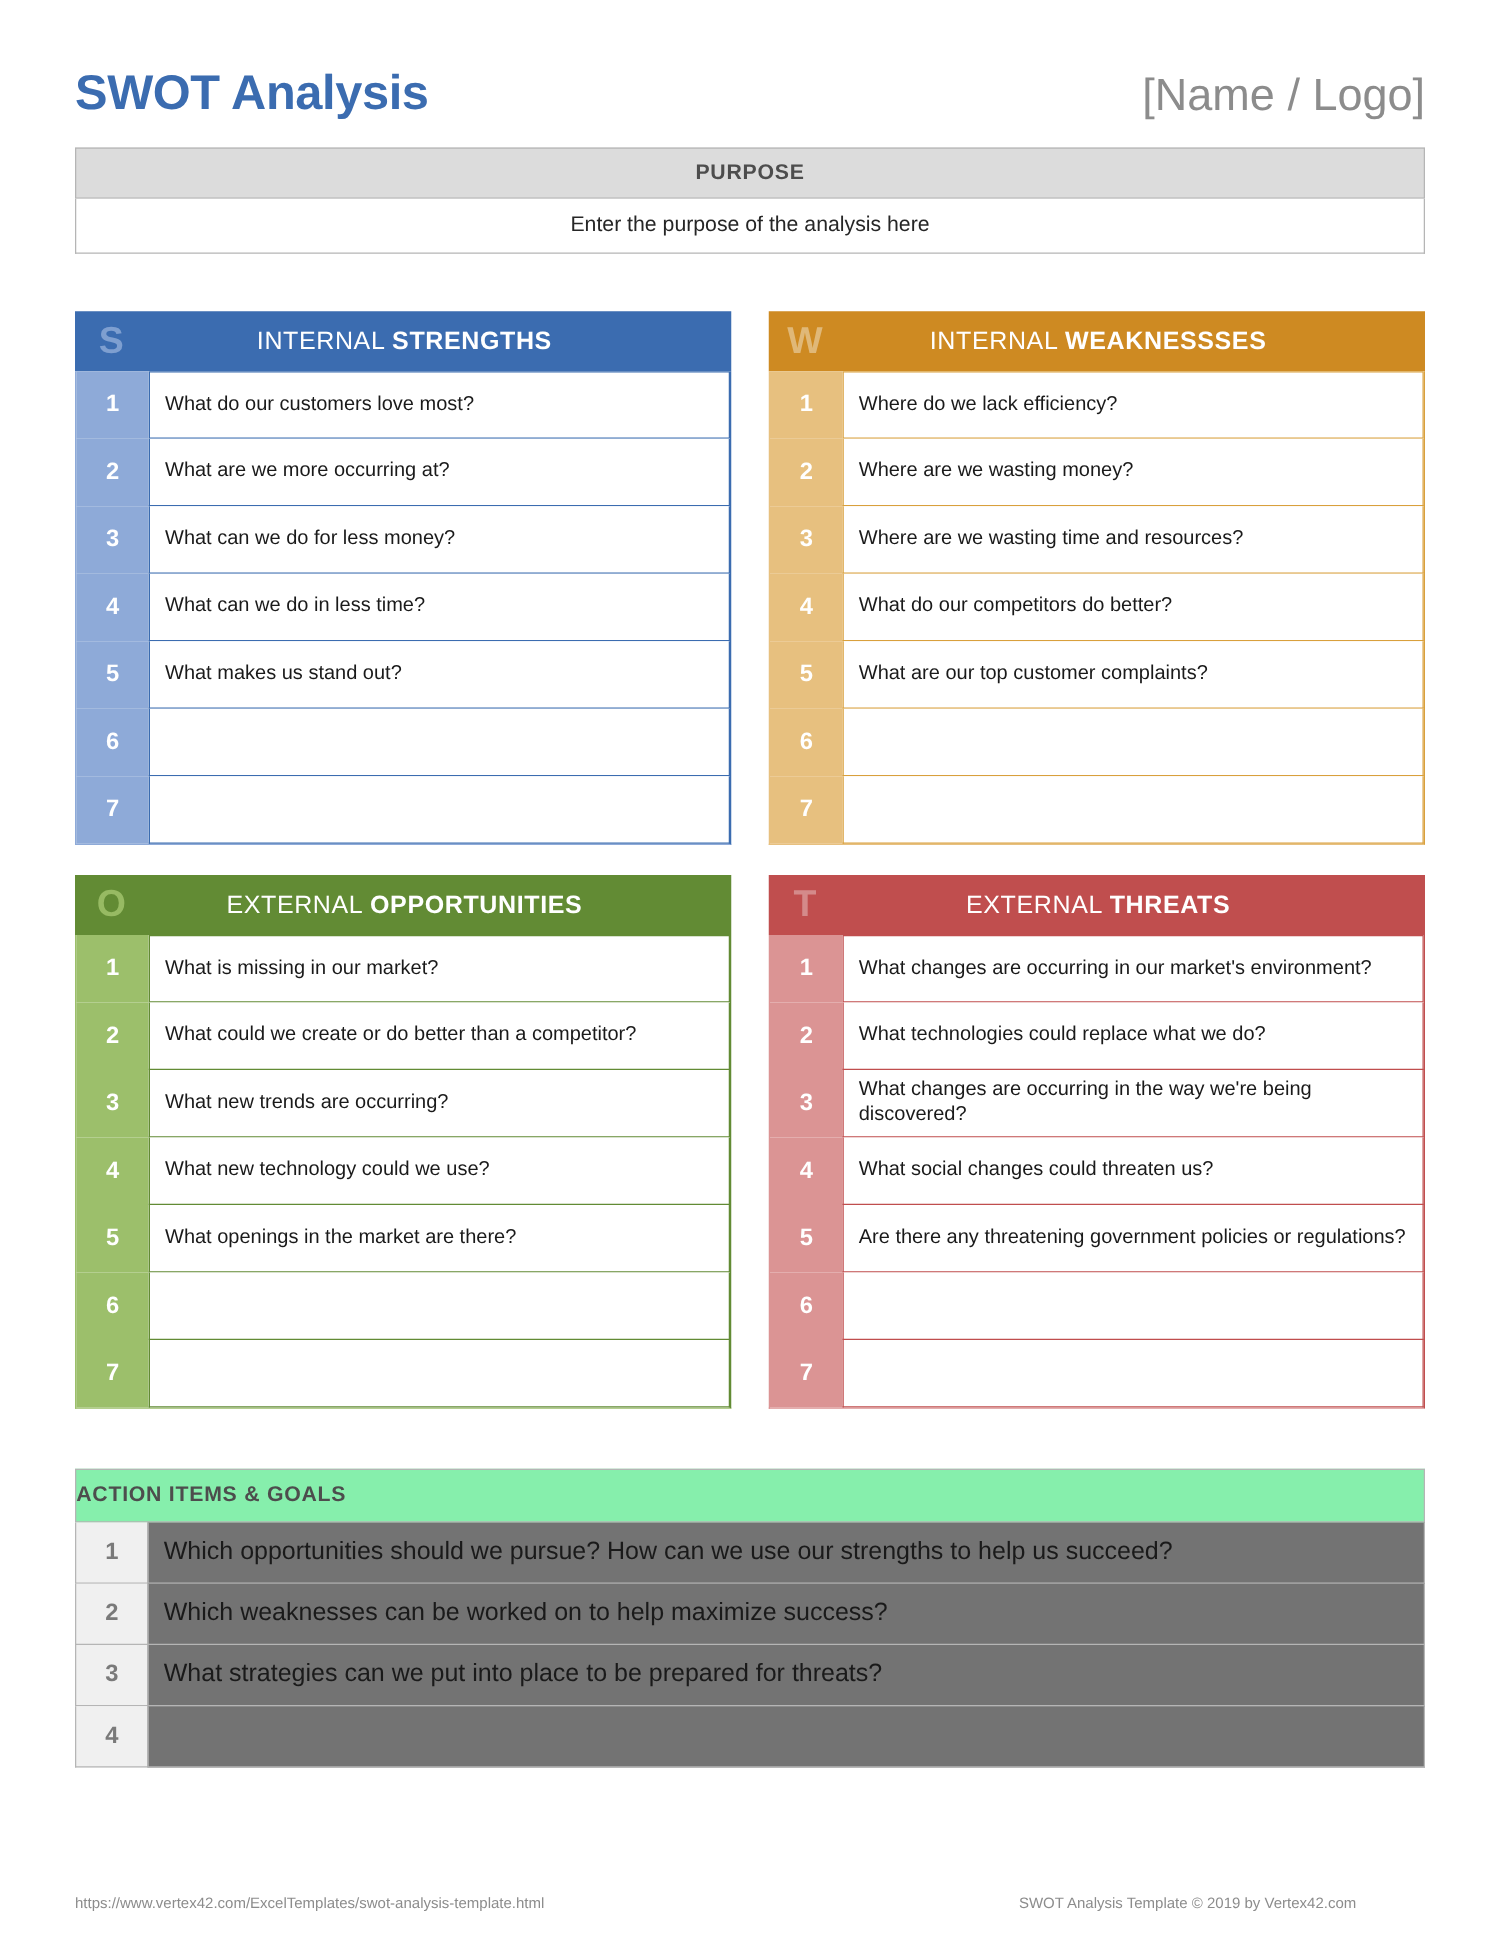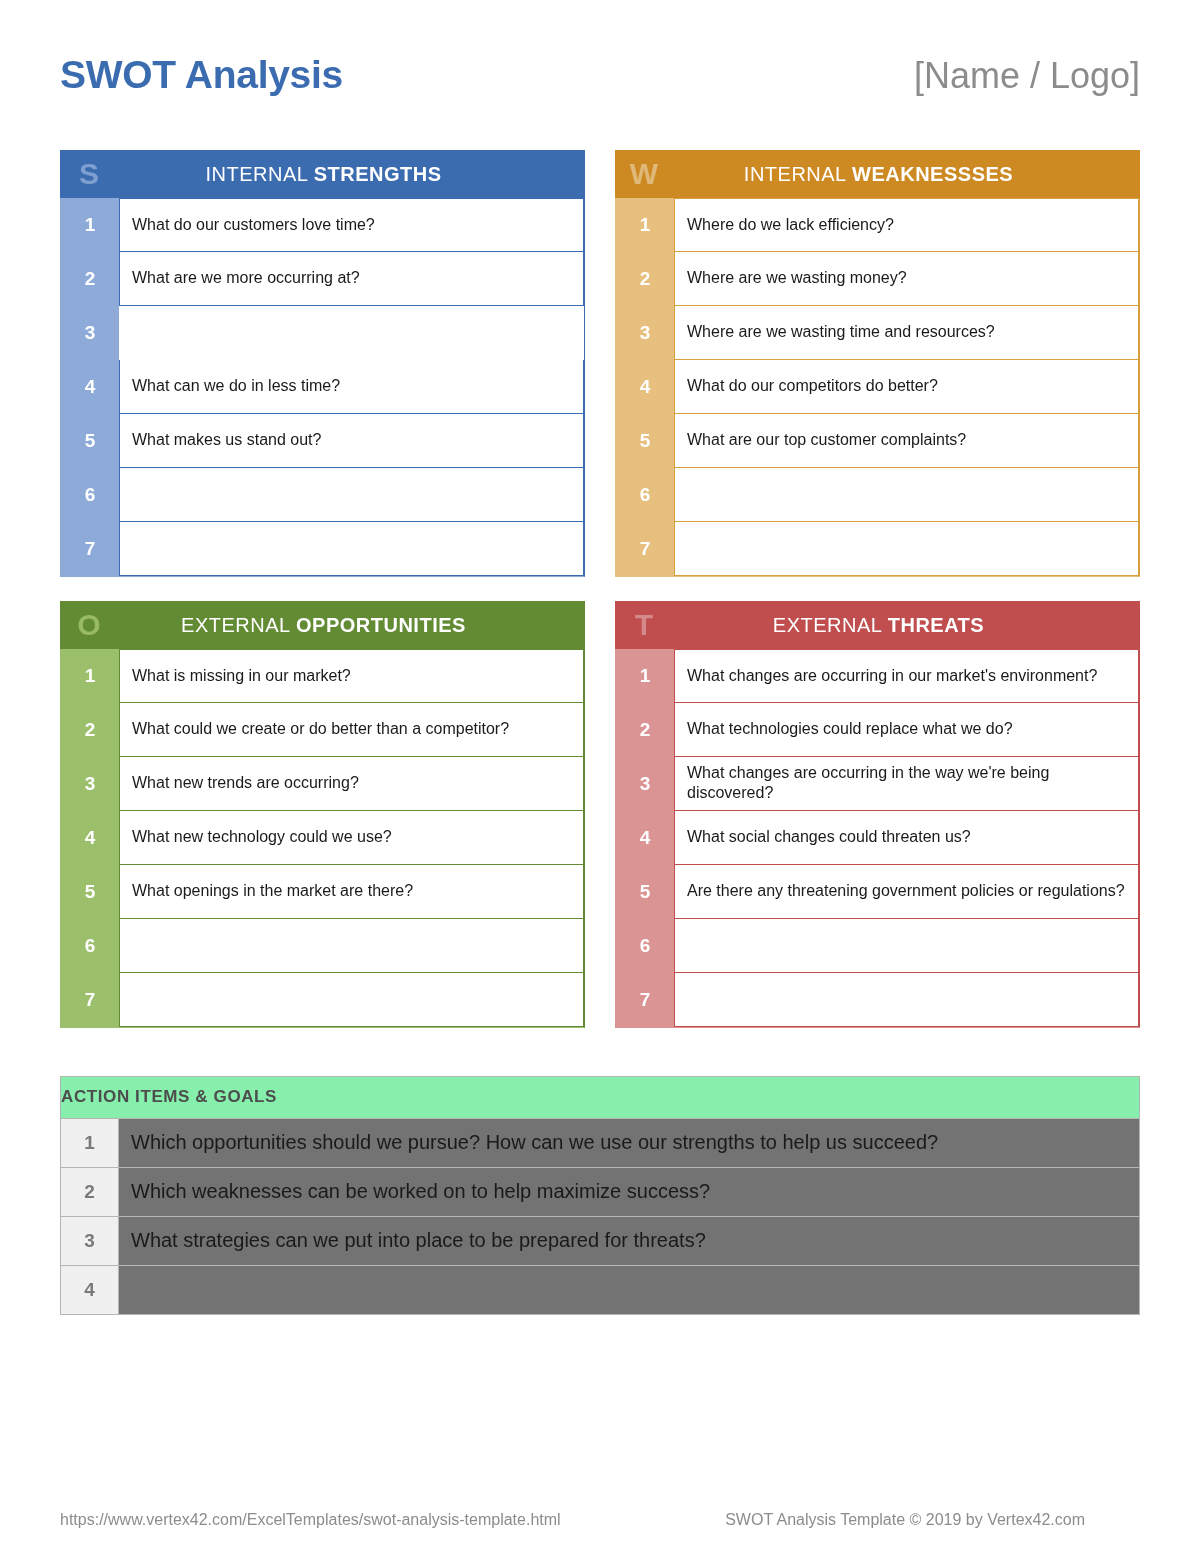--- a/index.html
+++ b/index.html
@@ -137,52 +137,57 @@
     border-left: 1px solid #B5B5B5;
     display: flex; align-items: center;
     font-size: 20px; color: #1a1a1a;
     padding: 6px 10px 7px 12px;
   }
 
   
   .footer {
     position: absolute; left: 60px; right: 60px; bottom: 24px;
     display: flex; justify-content: space-between; align-items: center;
-    font-size: 16px; color: #8C8C8C;
+    font-size: 12px; color: #8C8C8C;
   }
   .footer-right { padding-right: 55px; }
 </style>
 </head>
 <body>
 
 <div class="page">
 
   <div class="title-row">
     <div class="app-title">SWOT Analysis</div>
     <div class="logo-placeholder">[Name / Logo]</div>
   </div>
 
+  <div class="purpose-block">
+    <div class="purpose-head">PURPOSE</div>
+    <div class="purpose-body">Enter the purpose of the analysis here</div>
+  </div>
 
   <div class="quad-grid">
     <div class="quad q-s">
       <div class="quad-head">
         <div class="quad-letter">S</div>
         <div class="quad-title"><span>INTERNAL </span><b>STRENGTHS</b></div>
       </div>
       <div class="quad-rows">
         <div class="qrow">
             <div class="qnum">1</div>
-            <div class="qtext">What do our customers love time?</div>
+            <div class="qtext">What do our customers love most?</div>
           </div>
         <div class="qrow">
             <div class="qnum">2</div>
             <div class="qtext">What are we more occurring at?</div>
           </div>
         <div class="qrow">
             <div class="qnum">3</div>
+            <div class="qtext">What can we do for less money?</div>
           </div>
         <div class="qrow">
             <div class="qnum">4</div>
             <div class="qtext">What can we do in less time?</div>
           </div>
         <div class="qrow">
             <div class="qnum">5</div>
             <div class="qtext">What makes us stand out?</div>
           </div>
         <div class="qrow">

